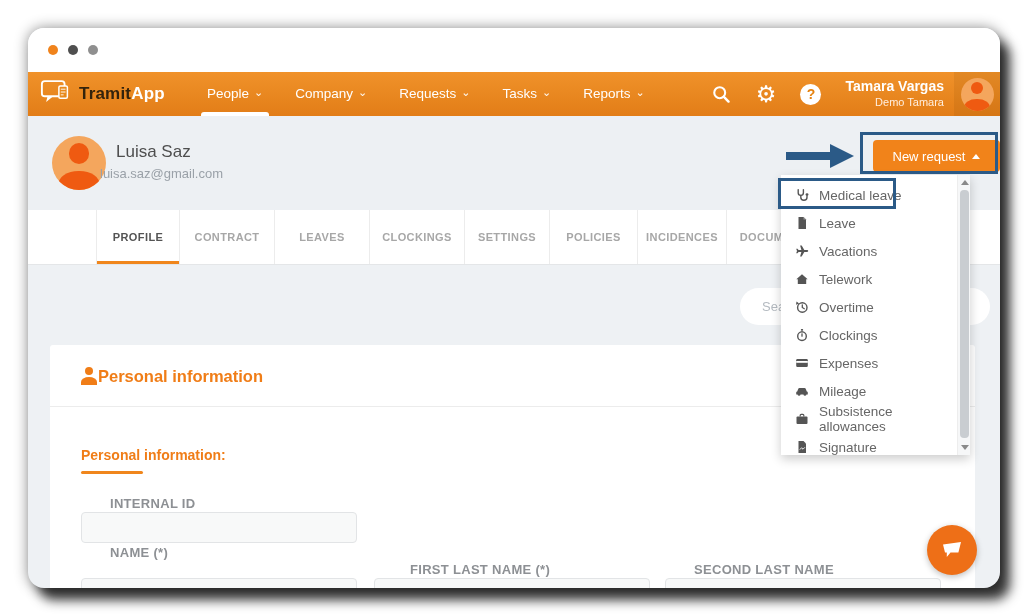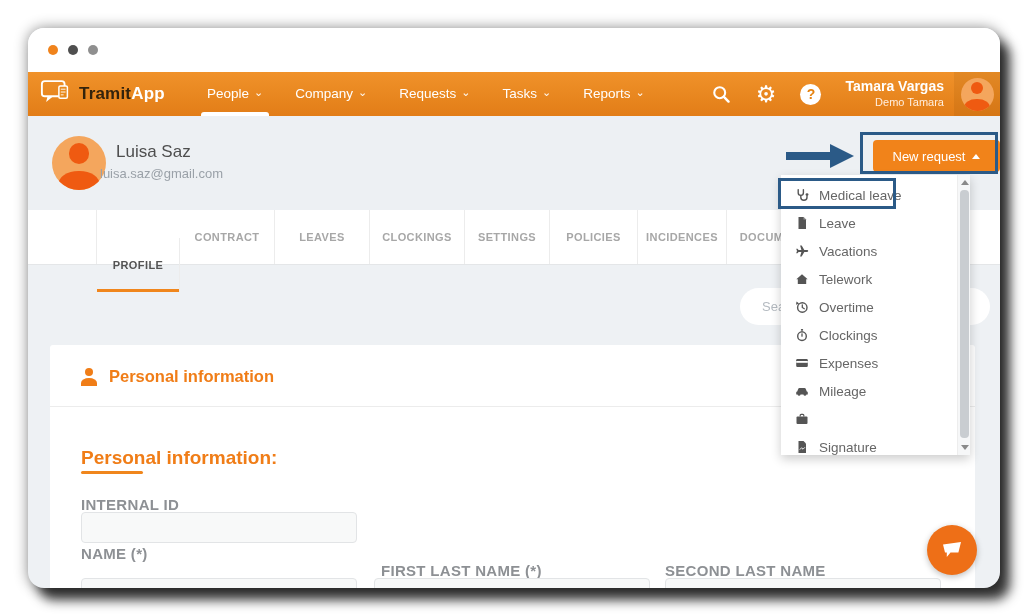--- a/index.html
+++ b/index.html
@@ -62,36 +62,36 @@
   .ann-rect-button { position:absolute; left:832px; top:16px; width:138px; height:42px; border:3px solid #2b5a87; z-index:60; pointer-events:none; }
   .ann-arrow { position:absolute; left:756px; top:25px; z-index:60; pointer-events:none; }
   .ann-rect-item { position:absolute; left:750px; top:150px; width:118px; height:31px; border:3px solid #2b5a87; z-index:60; pointer-events:none; }
 
   
   .tabbar { position:absolute; top:182px; left:0; right:0; height:55px; background:#fff; border-bottom:1px solid #e4e6e8; display:flex; z-index:8; }
   .tab-spacer { width:69px; border-right:1px solid #ececec; }
   .tab { height:100%; display:flex; align-items:center; justify-content:center;
     font-size:11px; font-weight:bold; letter-spacing:.4px; color:#a7a7a7;
     border-right:1px solid #ececec; cursor:pointer; }
-  .tab.active { color:#545454; box-shadow:inset 0 -3px 0 #f0861c;margin-top:28px; }
+  .tab.active { color:#545454; box-shadow:inset 0 -3px 0 #f0861c; }
 
   
   .search-pill { position:absolute; left:712px; top:260px; width:250px; height:37px; background:#fff; border-radius:19px; z-index:10; }
   .search-pill input { width:100%; height:100%; border:none; outline:none; background:transparent; border-radius:19px; padding:0 22px; font-size:13px; color:#555; font-family:"Liberation Sans",sans-serif; }
   .search-pill input::placeholder { color:#b4bac0; }
 
   .card { position:absolute; left:22px; top:317px; width:925px; height:260px; background:#fff; border-radius:3px; z-index:5; }
-  .card-header { display:flex; align-items:flex-end; gap:11px; padding:22px 30px 20px; border-bottom:1px solid #ececec; }
+  .card-header { display:flex; align-items:flex-start; padding:22px 30px 20px; border-bottom:1px solid #ececec; }
   .person-glyph { position:relative; width:18px; height:18px; overflow:hidden; }
   .person-glyph::before { content:""; position:absolute; width:44%; height:44%; left:28%; top:0; background:#f07d17; border-radius:50%; }
   .person-glyph::after { content:""; position:absolute; width:90%; height:55%; left:5%; bottom:-12%; background:#f07d17; border-radius:50% 50% 0 0; }
   .card-title { font-size:16.5px; font-weight:bold; color:#f07d17; }
-  .section-title { position:absolute; left:31px; top:102px; font-size:19px; font-weight:bold; color:#f07d17; }
+  .section-title { position:absolute; left:31px; top:102px; font-size:14px; font-weight:bold; color:#f07d17; }
   .section-bar { position:absolute; left:31px; top:126px; width:62px; height:3px; background:#f0861c; border-radius:2px; }
-  .field-label { position:absolute; font-size:15px; font-weight:bold; letter-spacing:.3px; color:#8d9094; }
+  .field-label { position:absolute; font-size:13px; font-weight:bold; letter-spacing:.3px; color:#8d9094;margin-left:29px; }
   .field-input { position:absolute; width:276px; height:31px; background:#f8f9f9; border:1px solid #e2e4e6; border-radius:4px; font-size:13px; color:#555; padding:0 10px; font-family:"Liberation Sans",sans-serif; }
   .lbl-internal { left:31px; top:151px; } .inp-internal { left:31px; top:167px; }
   .lbl-name { left:31px; top:200px; } .inp-name { left:31px; top:233px; }
   .lbl-first { left:324px; top:217px;padding-left:7px; } .inp-first { left:324px; top:233px; }
   .lbl-second { left:615px; top:217px; } .inp-second { left:615px; top:233px; }
 
   
   .dropdown { position:absolute; left:753px; top:147px; width:189px; height:280px; background:#fff; z-index:40; box-shadow:0 4px 10px rgba(0,0,0,.2); padding-top:6px; overflow:hidden; }
   .dd-item { height:28px; display:flex; align-items:center; gap:10px; padding-left:14px; font-size:13.5px; color:#666; cursor:pointer; width:174px; }
   .dd-item svg { flex:0 0 auto; }
@@ -278,20 +278,21 @@
       <svg width="14" height="14" viewBox="0 0 14 14">
           <path d="M2.2 7.4l1.2-2.8c.2-.4.5-.6 1-.6h5.2c.5 0 .8.2 1 .6l1.2 2.8c.6.1 1 .5 1 1.1v2.1h-1.3a1.6 1.6 0 0 1-3.1 0H5.6a1.6 1.6 0 0 1-3.1 0H1.2V8.5c0-.6.4-1 1-1.1z" fill="#555"></path>
         </svg>
       <span>Mileage</span>
     </div>
     <div class="dd-item">
       <svg width="14" height="14" viewBox="0 0 14 14">
           <rect x="1.5" y="4.4" width="11" height="7.6" rx="1" fill="#555"></rect>
           <path d="M5.2 4.4V3.2c0-.5.4-.9.9-.9h1.8c.5 0 .9.4.9.9v1.2" fill="none" stroke="#555" stroke-width="1.2"></path>
         </svg>
+      <span>Subsistence allowances</span>
     </div>
     <div class="dd-item">
       <svg width="14" height="14" viewBox="0 0 14 14">
           <path d="M3.5 1h5l2.5 2.5V13h-7.5z" fill="#555"></path>
           <path d="M4.8 9.6l1.8-1.8 1.4 1.4 1.9-1.9" stroke="#fff" stroke-width="0.9" fill="none"></path>
         </svg>
       <span>Signature</span>
     </div>
     <div class="dd-scrollbar">
       <span class="sb-up"></span>

